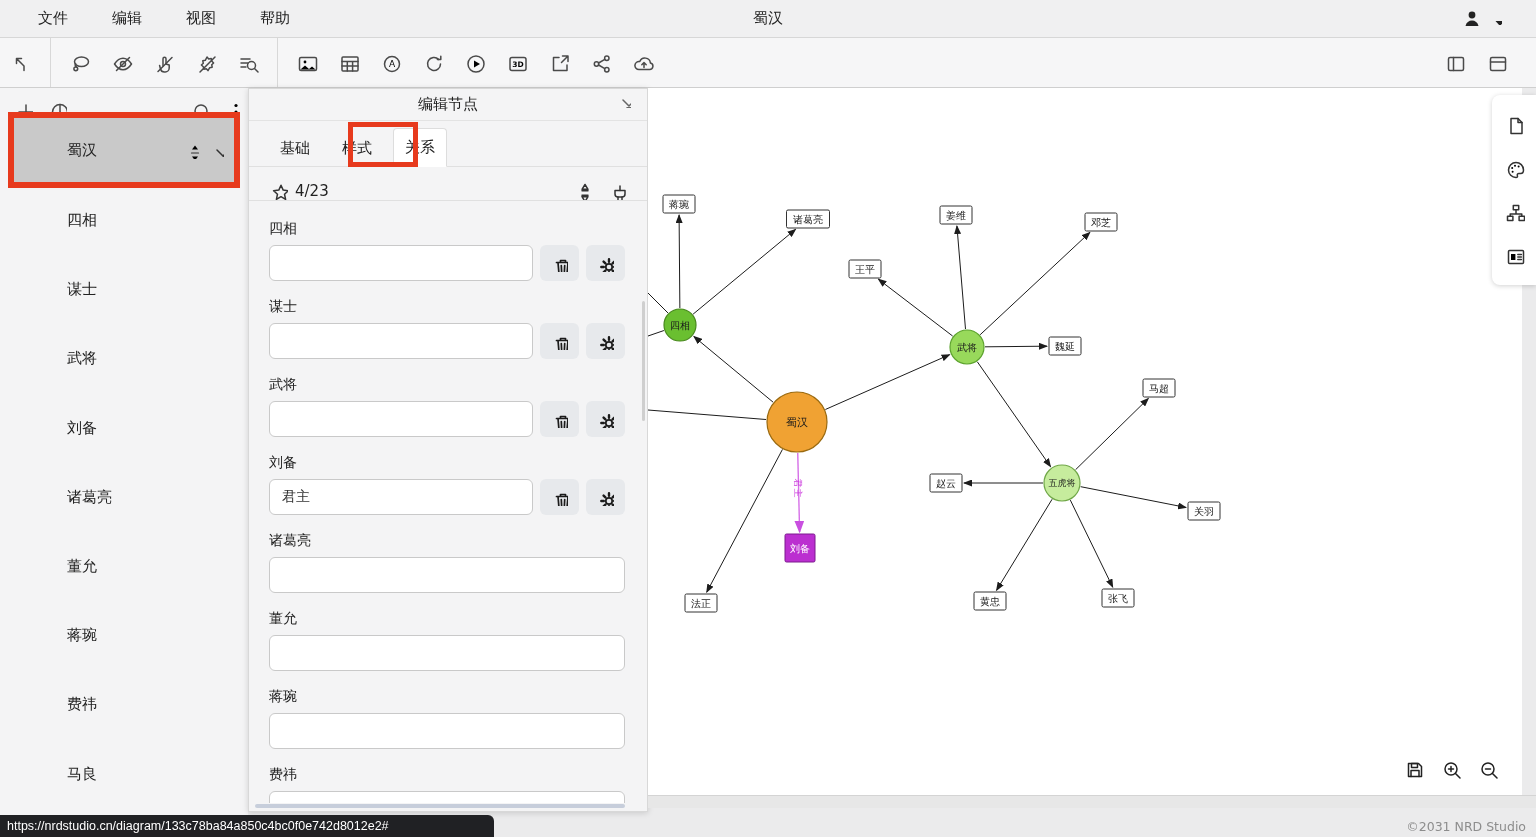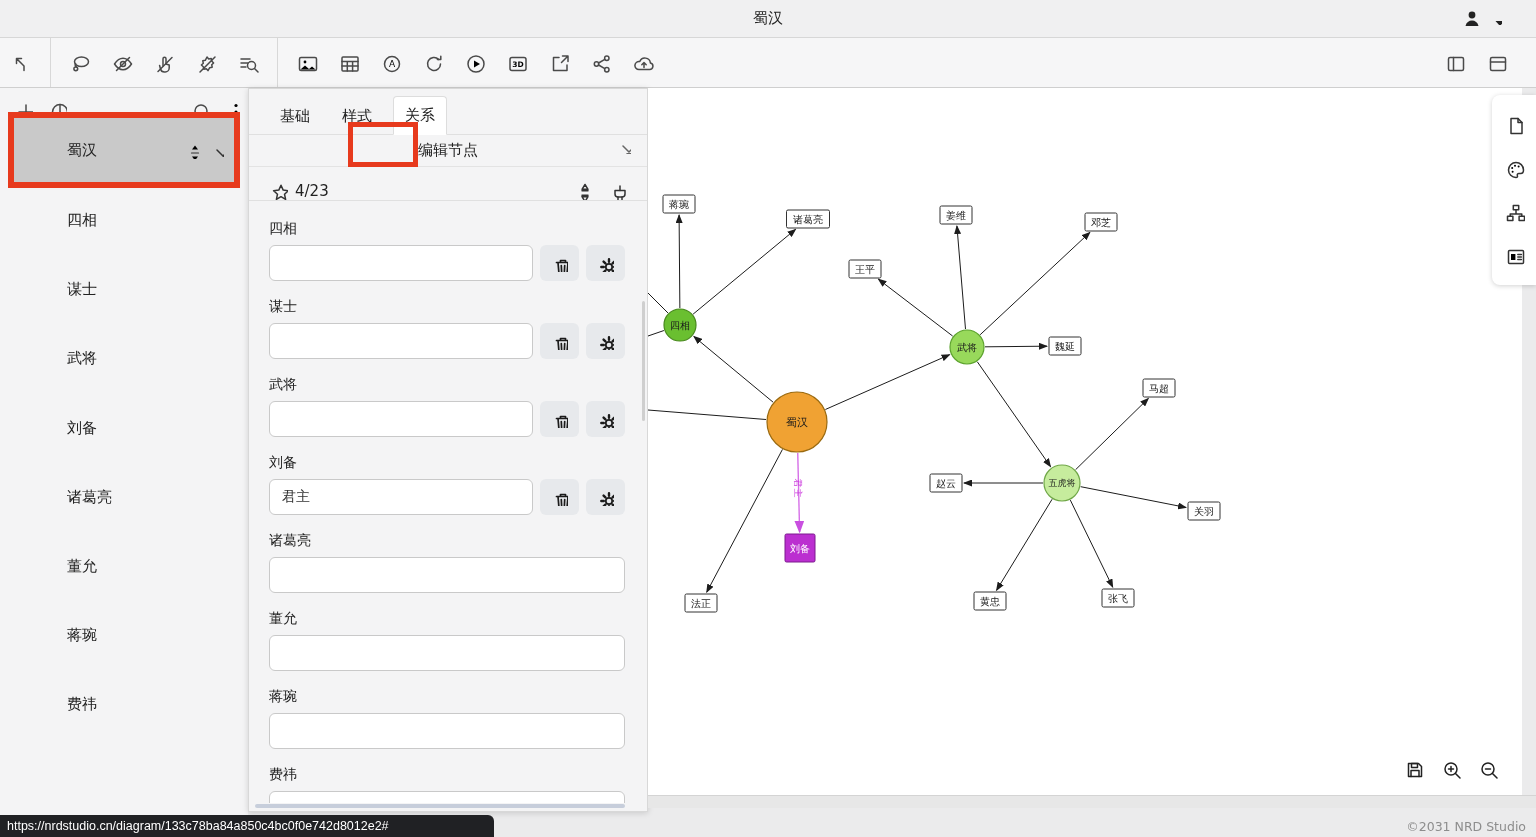--- a/index.html
+++ b/index.html
@@ -235,20 +235,26 @@
         <path d="M7.5 10h9L12 15z" fill="currentColor" stroke="none"></path>
       </g>
     <g id="i-reorder">
         <path d="M12 4.5l3 4h-6zM12 19.5l-3-4h6z" fill="currentColor" stroke="none"></path>
         <path d="M8.5 12h7" stroke-width="1.2"></path>
       </g>
   </defs>
 </svg>
 
 <div id="menubar">
+  <div id="menus">
+      <span>文件</span>
+      <span>编辑</span>
+      <span>视图</span>
+      <span>帮助</span>
+    </div>
   <div id="app-title">蜀汉</div>
   <div id="user-area">
     <svg class="ic">
         <use href="#i-user"></use>
       </svg>
     <svg class="ic" style="width:14px;height:14px">
         <use href="#i-caret-down"></use>
       </svg>
   </div>
 </div>
@@ -389,37 +395,38 @@
   </div>
   <div id="sidebar-list">
       <div class="sb-item">四相</div>
       <div class="sb-item">谋士</div>
       <div class="sb-item">武将</div>
       <div class="sb-item">刘备</div>
       <div class="sb-item">诸葛亮</div>
       <div class="sb-item">董允</div>
       <div class="sb-item">蒋琬</div>
       <div class="sb-item">费祎</div>
+      <div class="sb-item">马良</div>
     </div>
 </div>
 
 <div id="panel">
+  <div id="panel-header">
+    <span>编辑节点</span>
+    <button id="panel-close">
+        <svg class="ic">
+          <use href="#i-close-x"></use>
+        </svg>
+      </button>
+  </div>
   <div id="panel-tabs">
       <div class="ptab">基础</div>
       <div class="ptab">样式</div>
       <div class="ptab active">关系</div>
     </div>
-  <div id="panel-header">
-    <span>编辑节点</span>
-    <button id="panel-close">
-        <svg class="ic">
-          <use href="#i-close-x"></use>
-        </svg>
-      </button>
-  </div>
   <div id="fav-row">
     <svg class="ic">
         <use href="#i-star"></use>
       </svg>
     <span id="fav-count">4/23</span>
     <button>
         <svg class="ic">
           <use href="#i-spindle"></use>
         </svg>
       </button>

